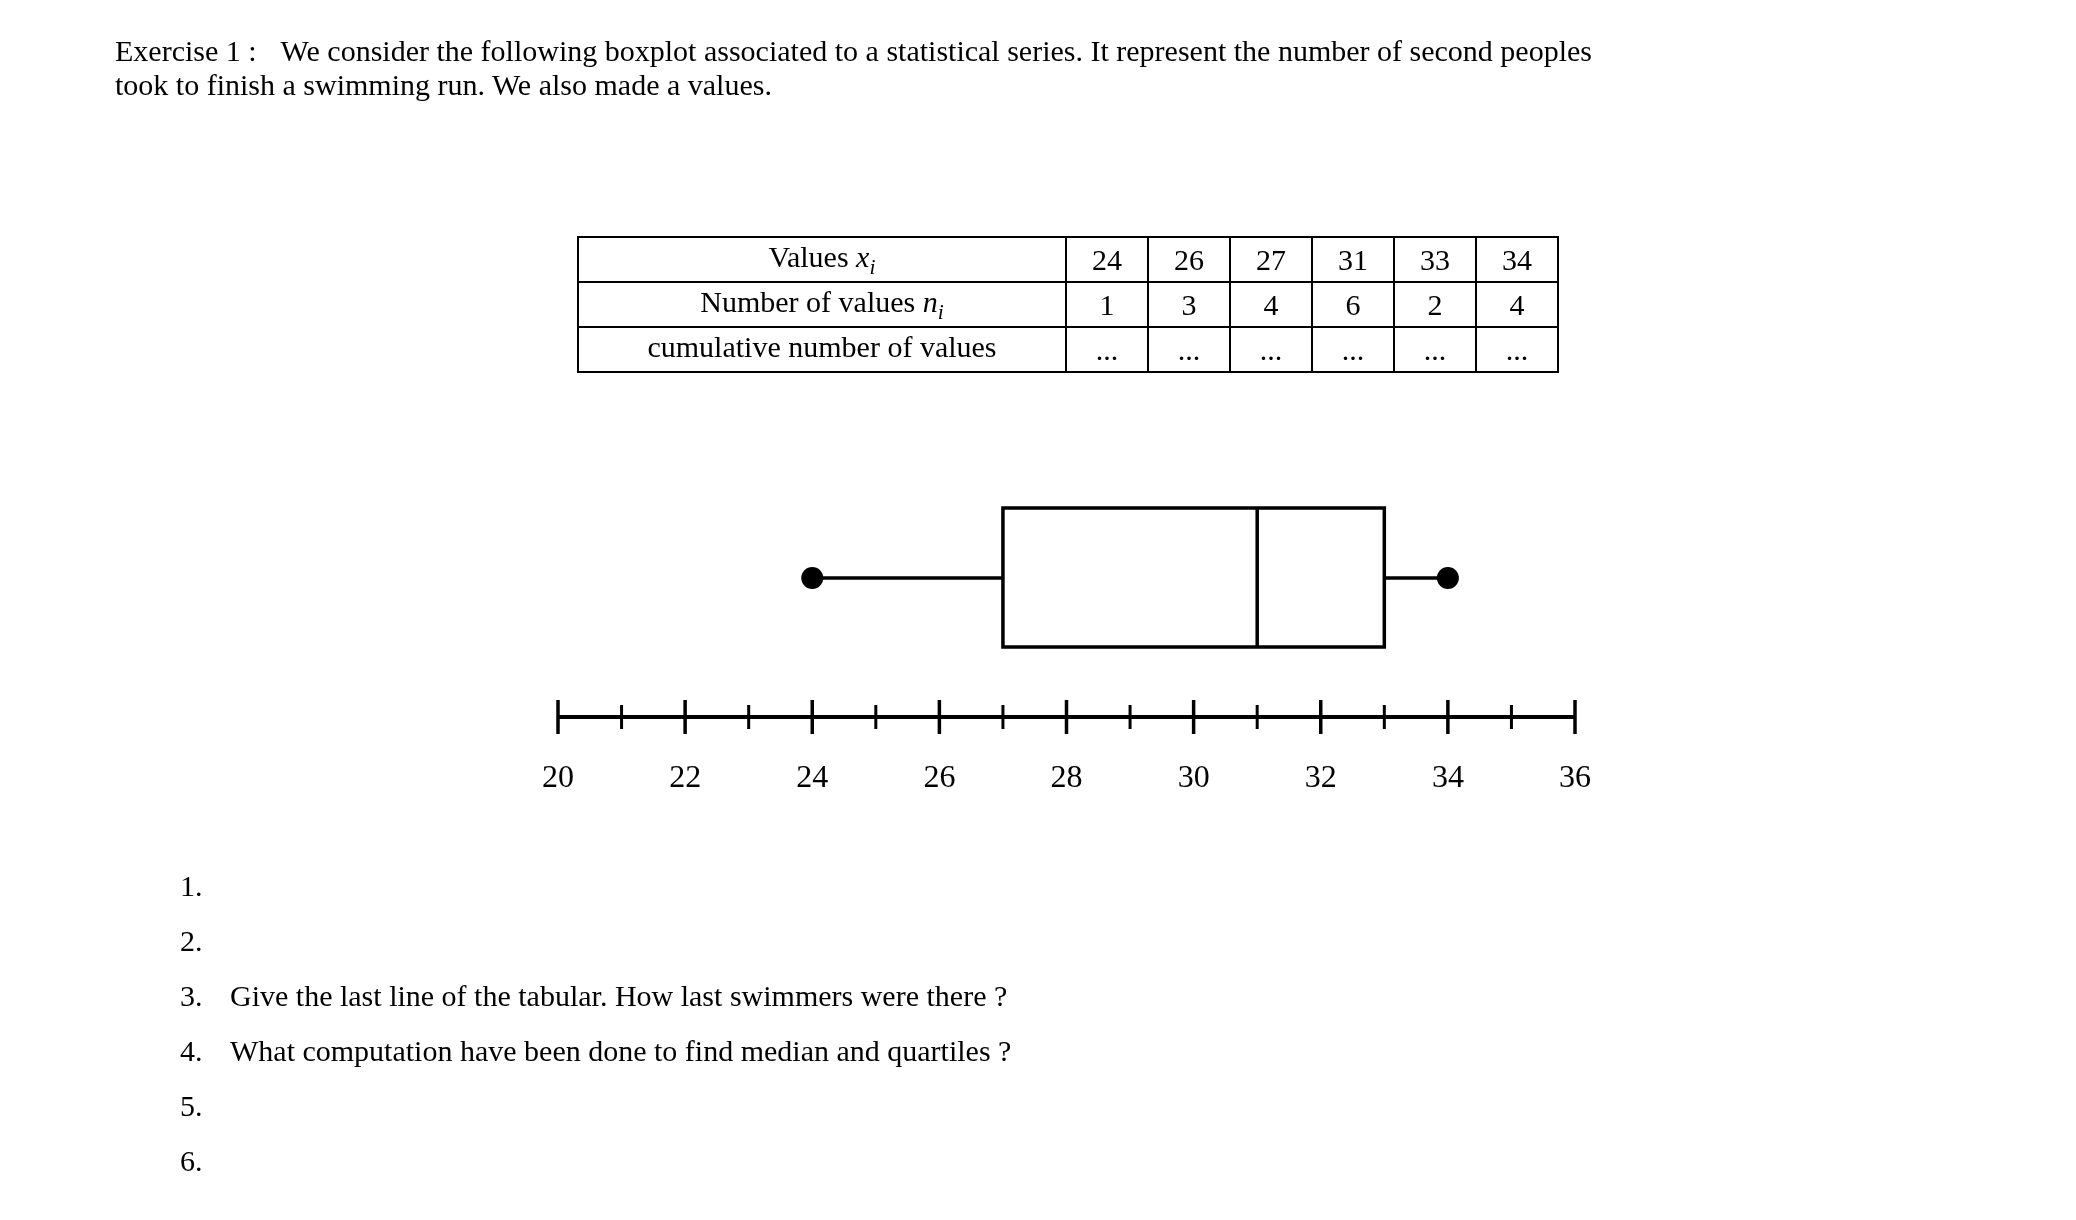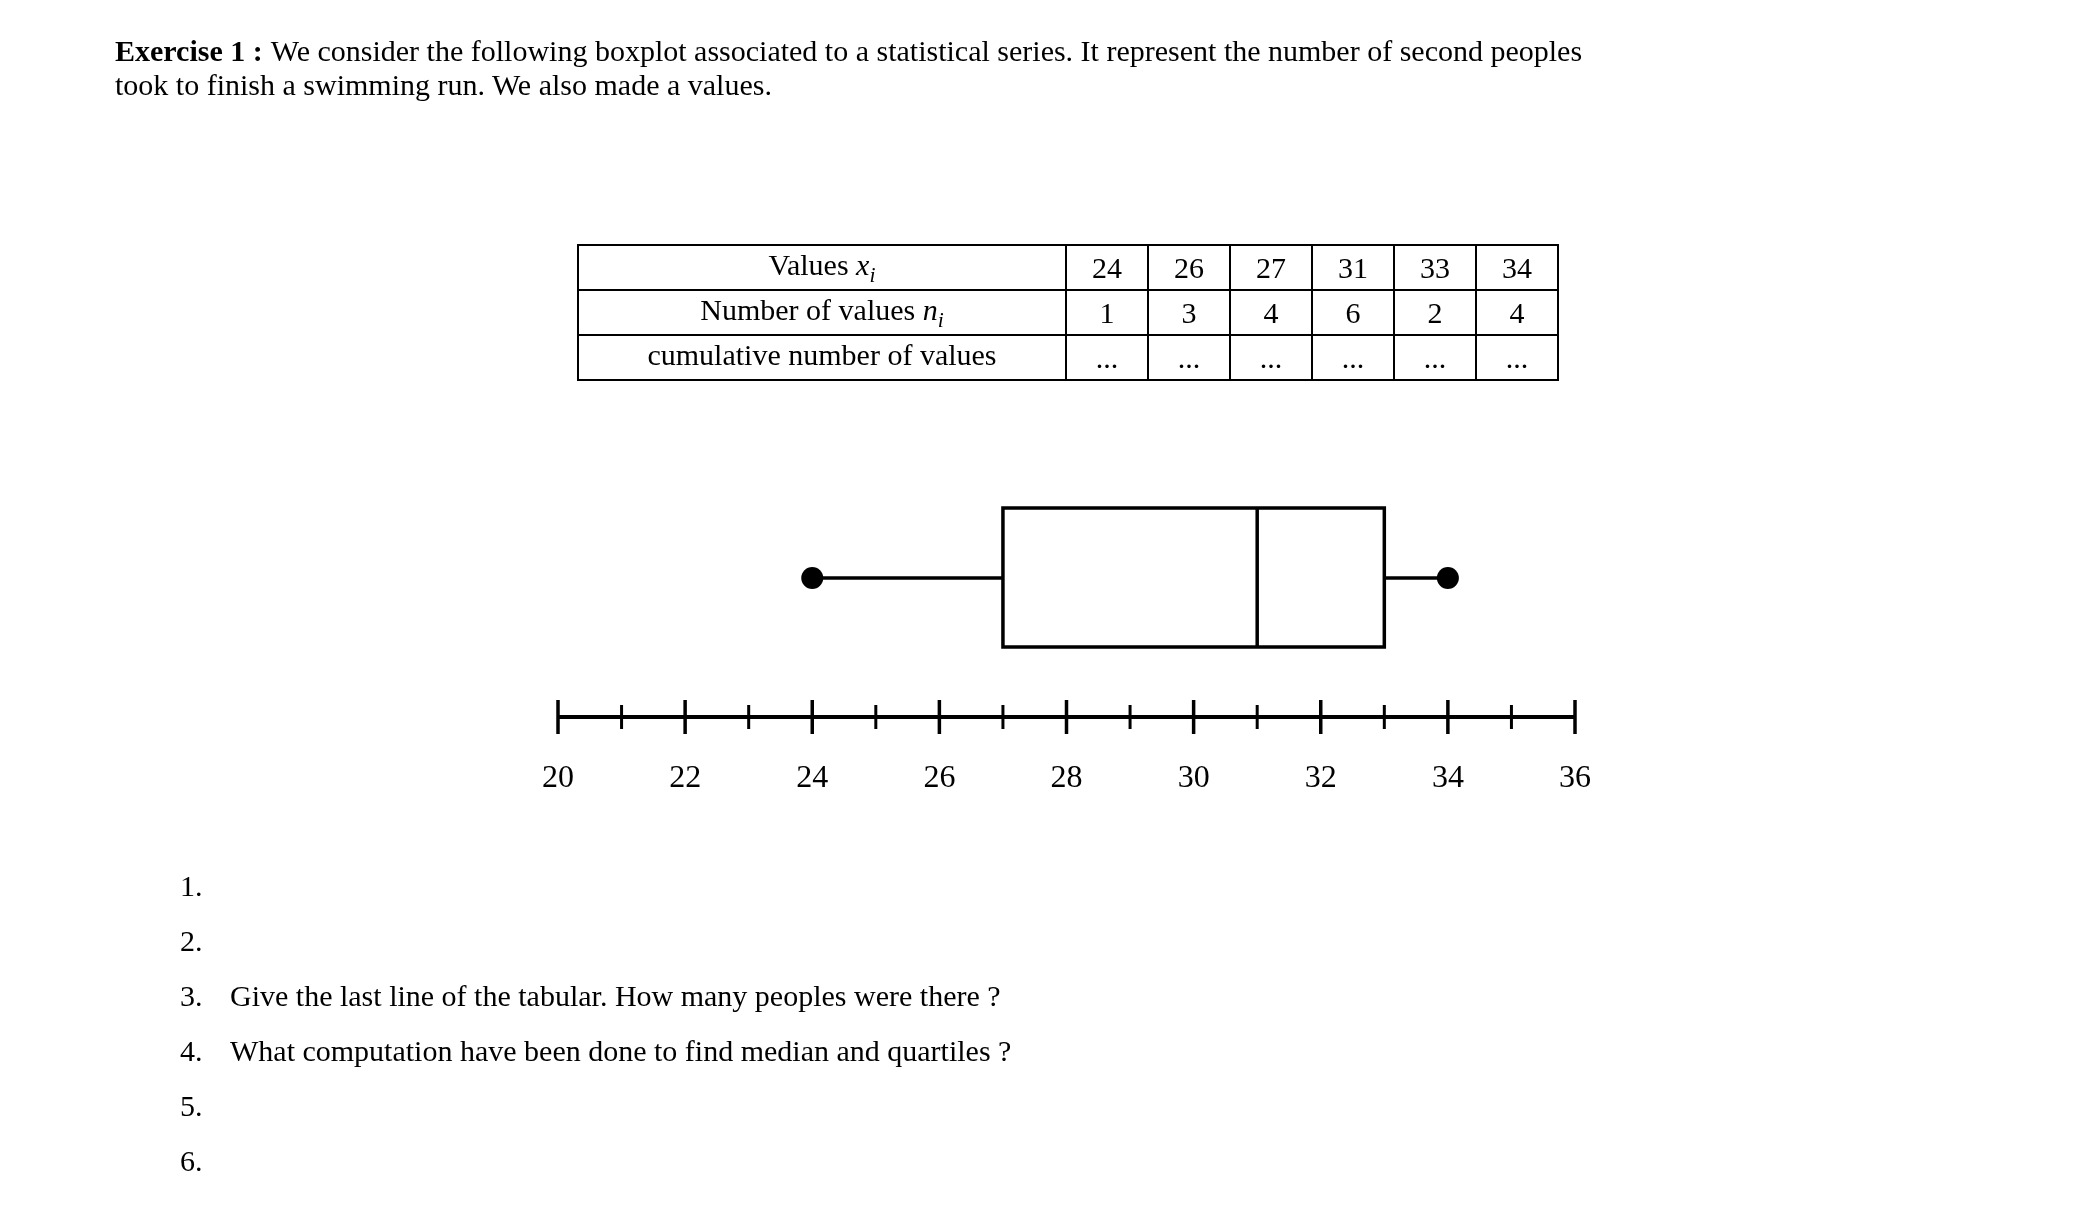--- a/index.html
+++ b/index.html
@@ -10,24 +10,24 @@
     color:#000000;
     font-family:"Liberation Serif","DejaVu Serif",serif;
     overflow:hidden;
   }
   
   .intro{
     position:absolute;left:115px;top:34px;
     font-size:30px;line-height:34px;
     white-space:nowrap;
   }
-  .intro .ex-label{font-weight:bold;margin-right:8px;}
+  .intro .ex-label{font-weight:normal;margin-right:24px;}
   
   table.freq{
-    position:absolute;left:577px;top:244px;
+    position:absolute;left:577px;top:236px;
     border-collapse:collapse;
     font-size:30px;
   }
   table.freq td{
     border:2px solid #000;
     text-align:center;
     vertical-align:middle;
     padding:0;
     height:43px;
   }
@@ -130,21 +130,21 @@
 
   <div class="questions">
     <div class="q">
         <span class="qnum">1.</span>
       </div>
     <div class="q">
         <span class="qnum">2.</span>
       </div>
     <div class="q">
         <span class="qnum">3.</span>
-        <span class="qtext">Give the last line of the tabular. How many peoples were there ?</span>
+        <span class="qtext">Give the last line of the tabular. How last swimmers were there ?</span>
       </div>
     <div class="q">
         <span class="qnum">4.</span>
         <span class="qtext">What computation have been done to find median and quartiles ?</span>
       </div>
     <div class="q">
         <span class="qnum">5.</span>
       </div>
     <div class="q">
         <span class="qnum">6.</span>

